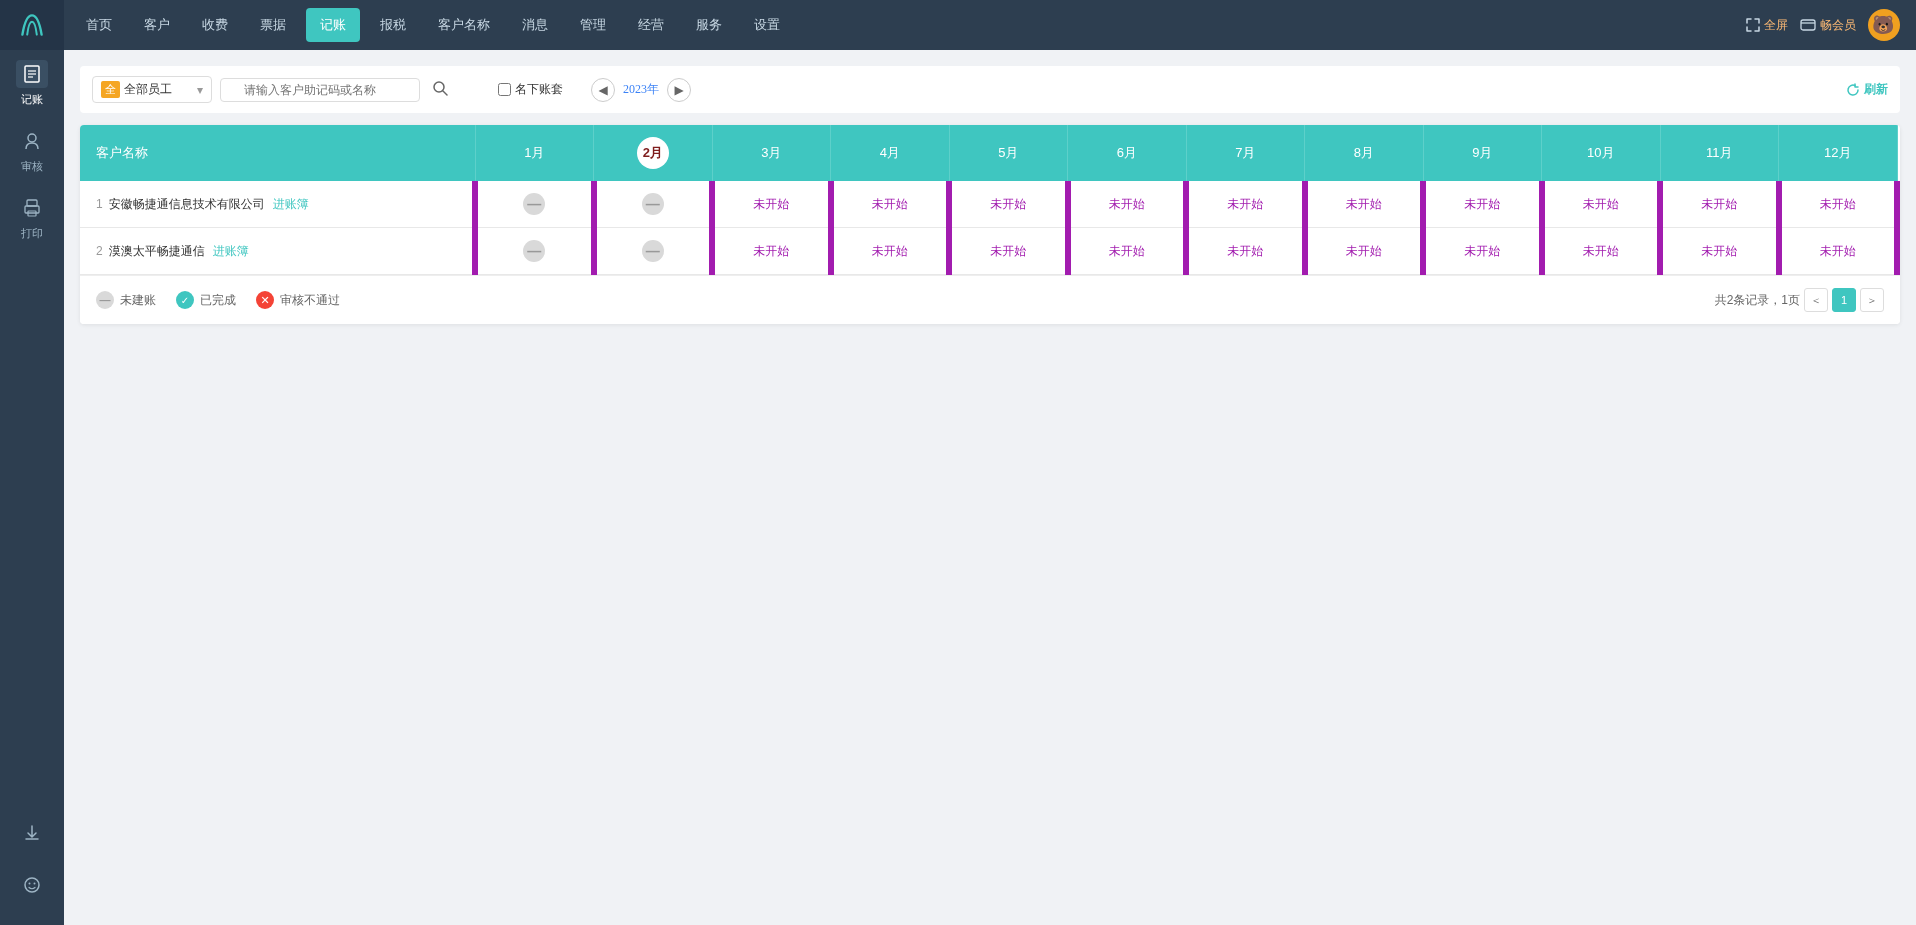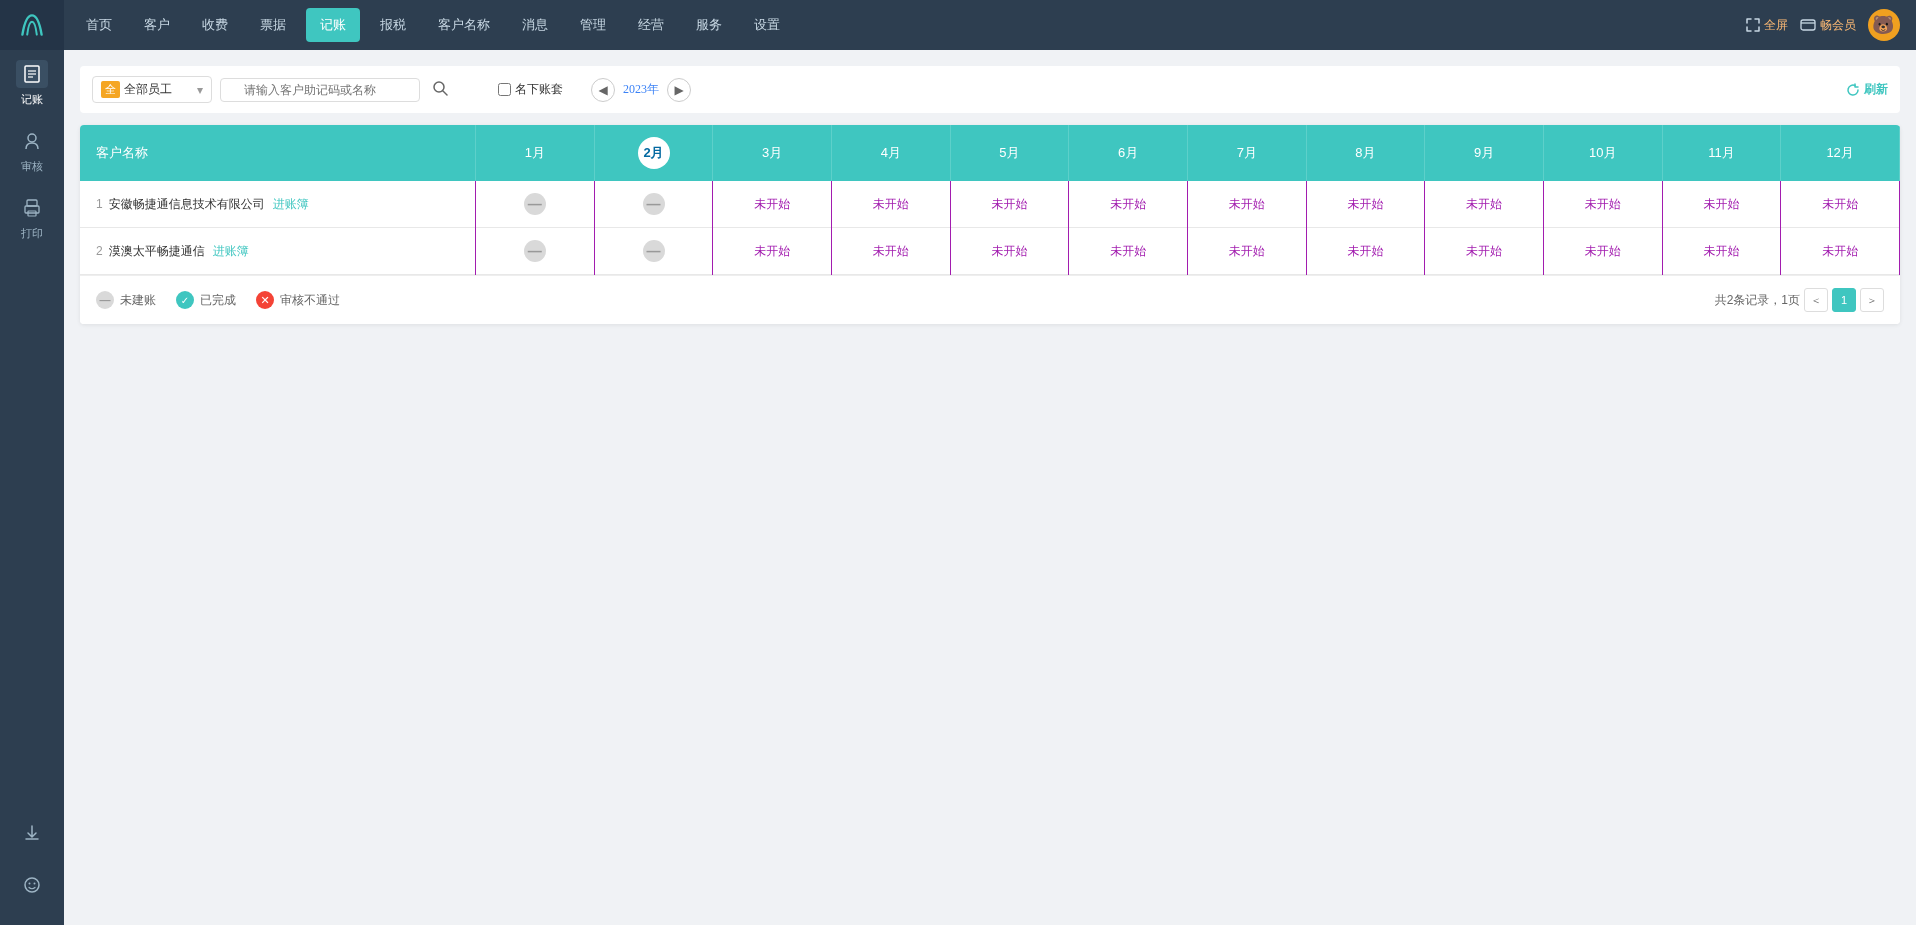--- a/index.html
+++ b/index.html
@@ -257,21 +257,21 @@
     th.col-month { min-width: 90px; }
 
     tbody tr {
       border-bottom: 1px solid #e8e8e8;
     }
     tbody td {
       padding: 12px 8px;
       text-align: center;
       font-size: 12px;
       color: #666;
-      border-right: 1px solid #a21caf;
+      border-right: 6px solid #a21caf;
     }
     tbody td:first-child {
       text-align: left;
       padding-left: 16px;
     }
     .client-link {
       color: #3fc6c0;
       cursor: pointer;
       font-size: 12px;
       margin-left: 8px;
@@ -296,21 +296,21 @@
 
     
     .month-circle {
       display: inline-flex;
       align-items: center;
       justify-content: center;
       width: 32px;
       height: 32px;
       border-radius: 50%;
       background: #fff;
-      color: #0369a1;
+      color: #7f1d1d;
       font-weight: bold;
     }
 
     
     .footer {
       display: flex;
       align-items: center;
       justify-content: space-between;
       padding: 12px 16px;
       background: #fff;

